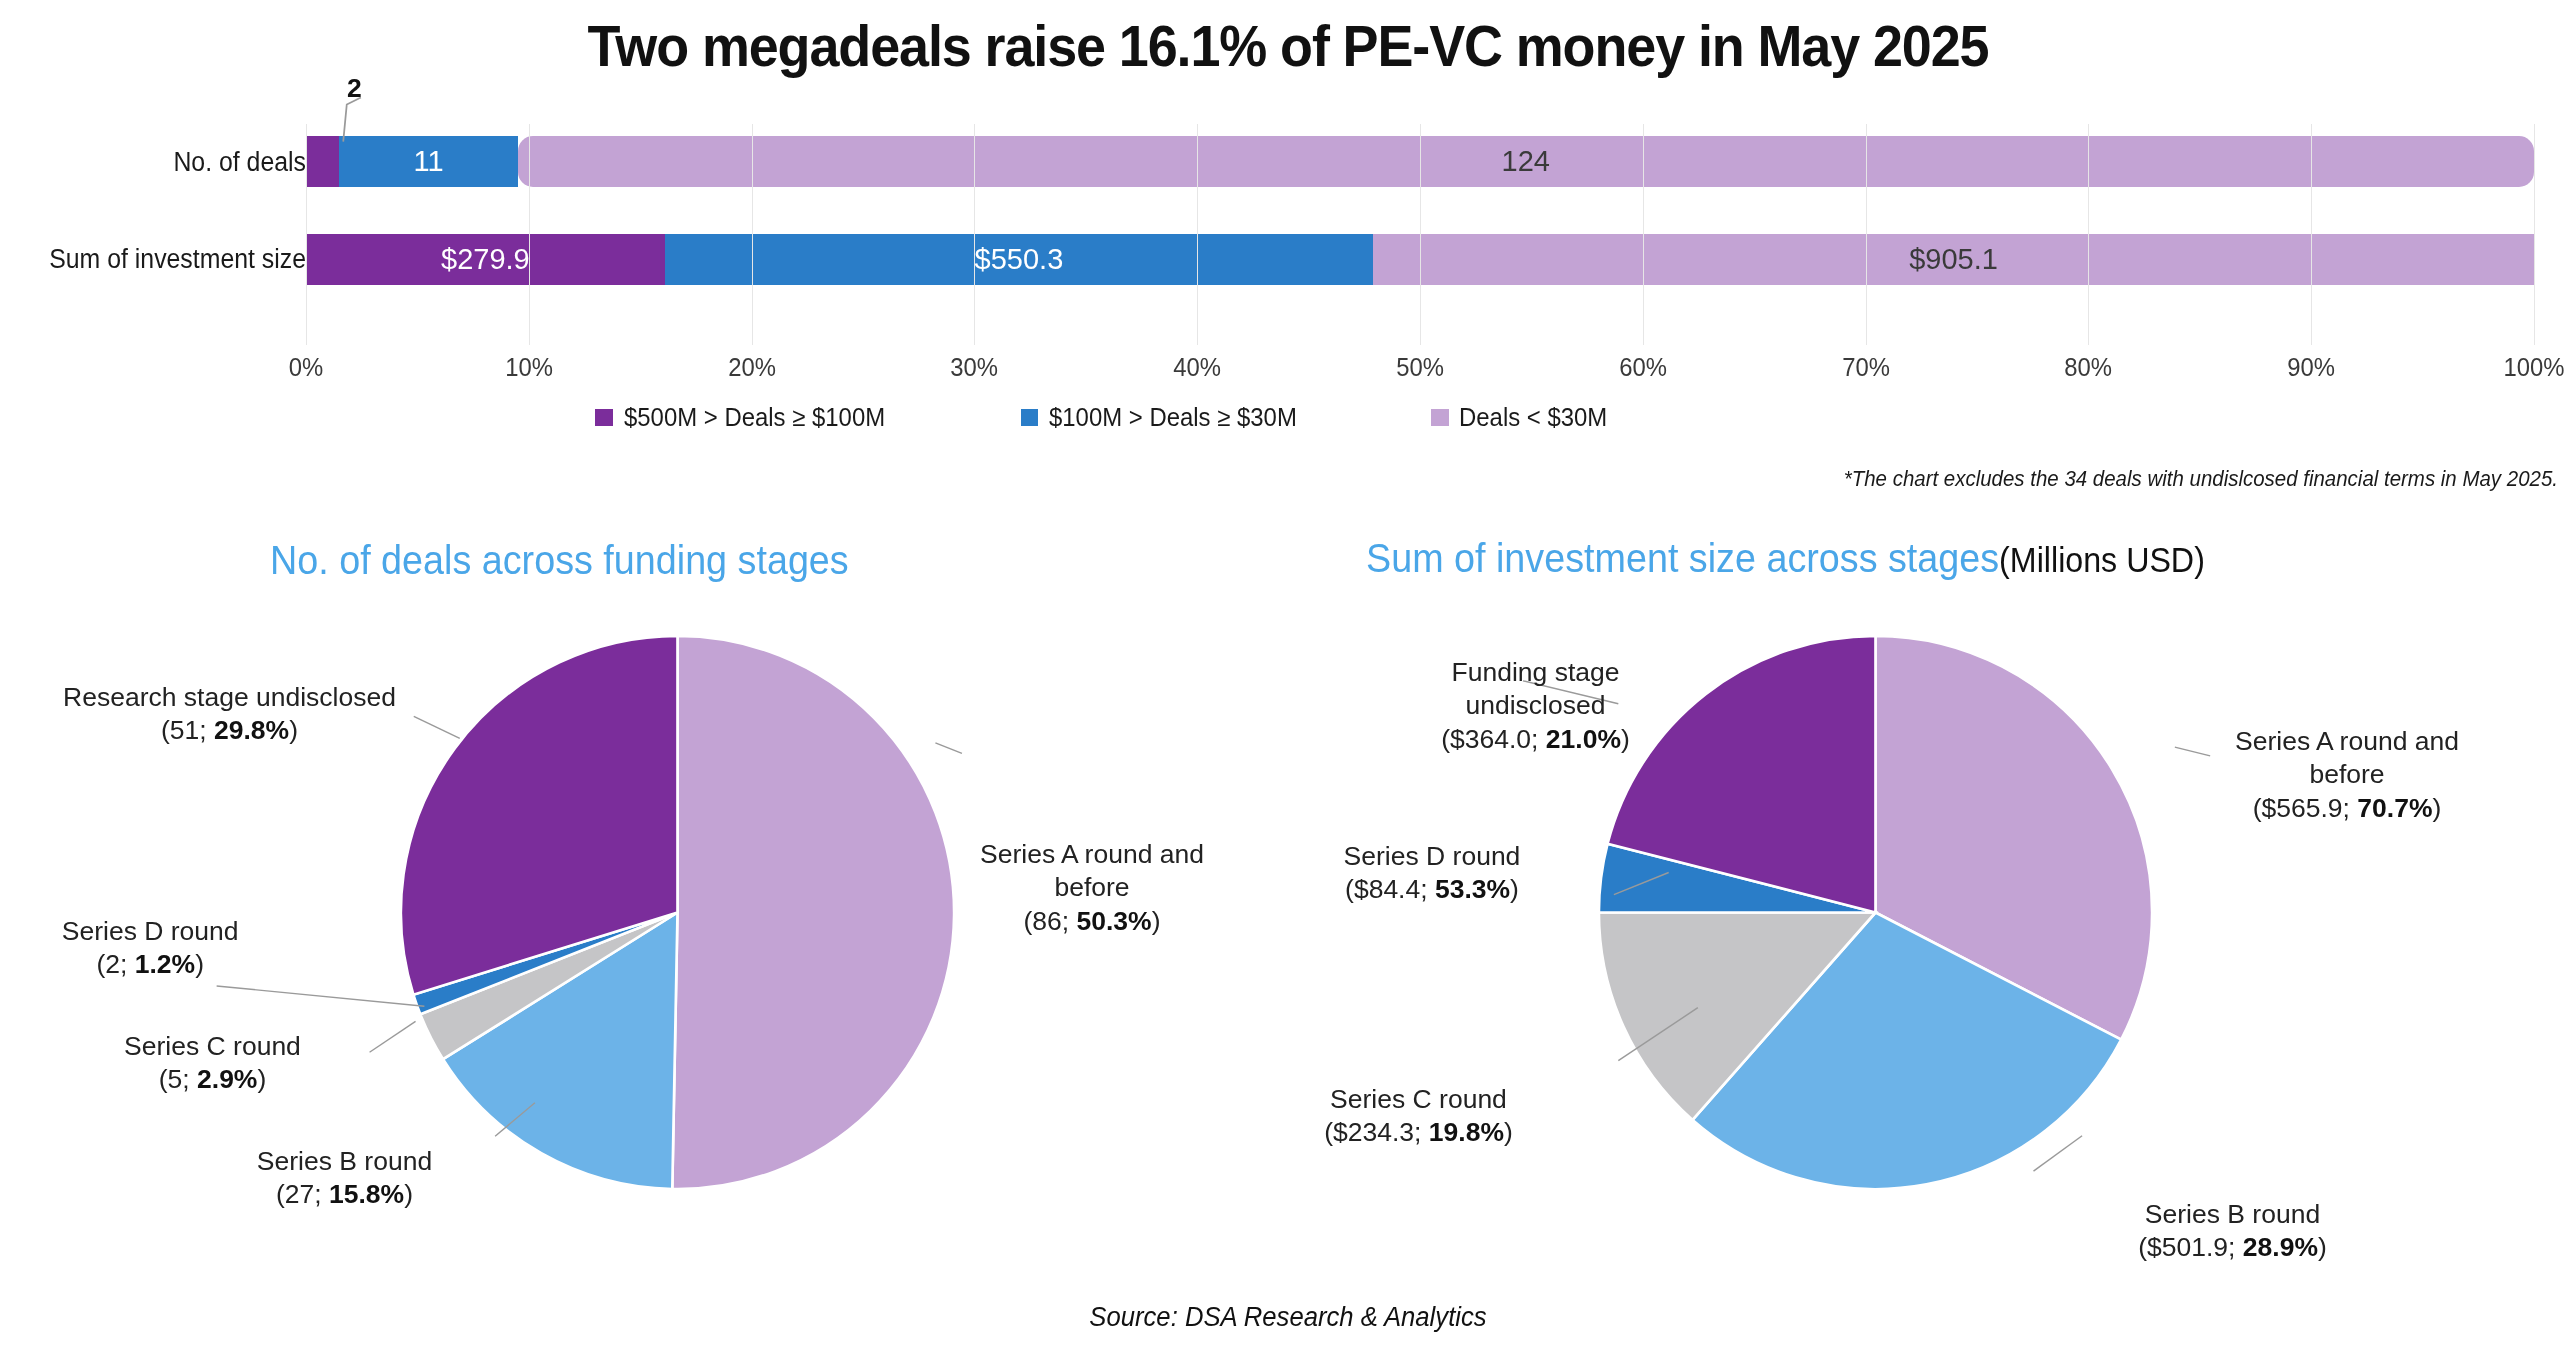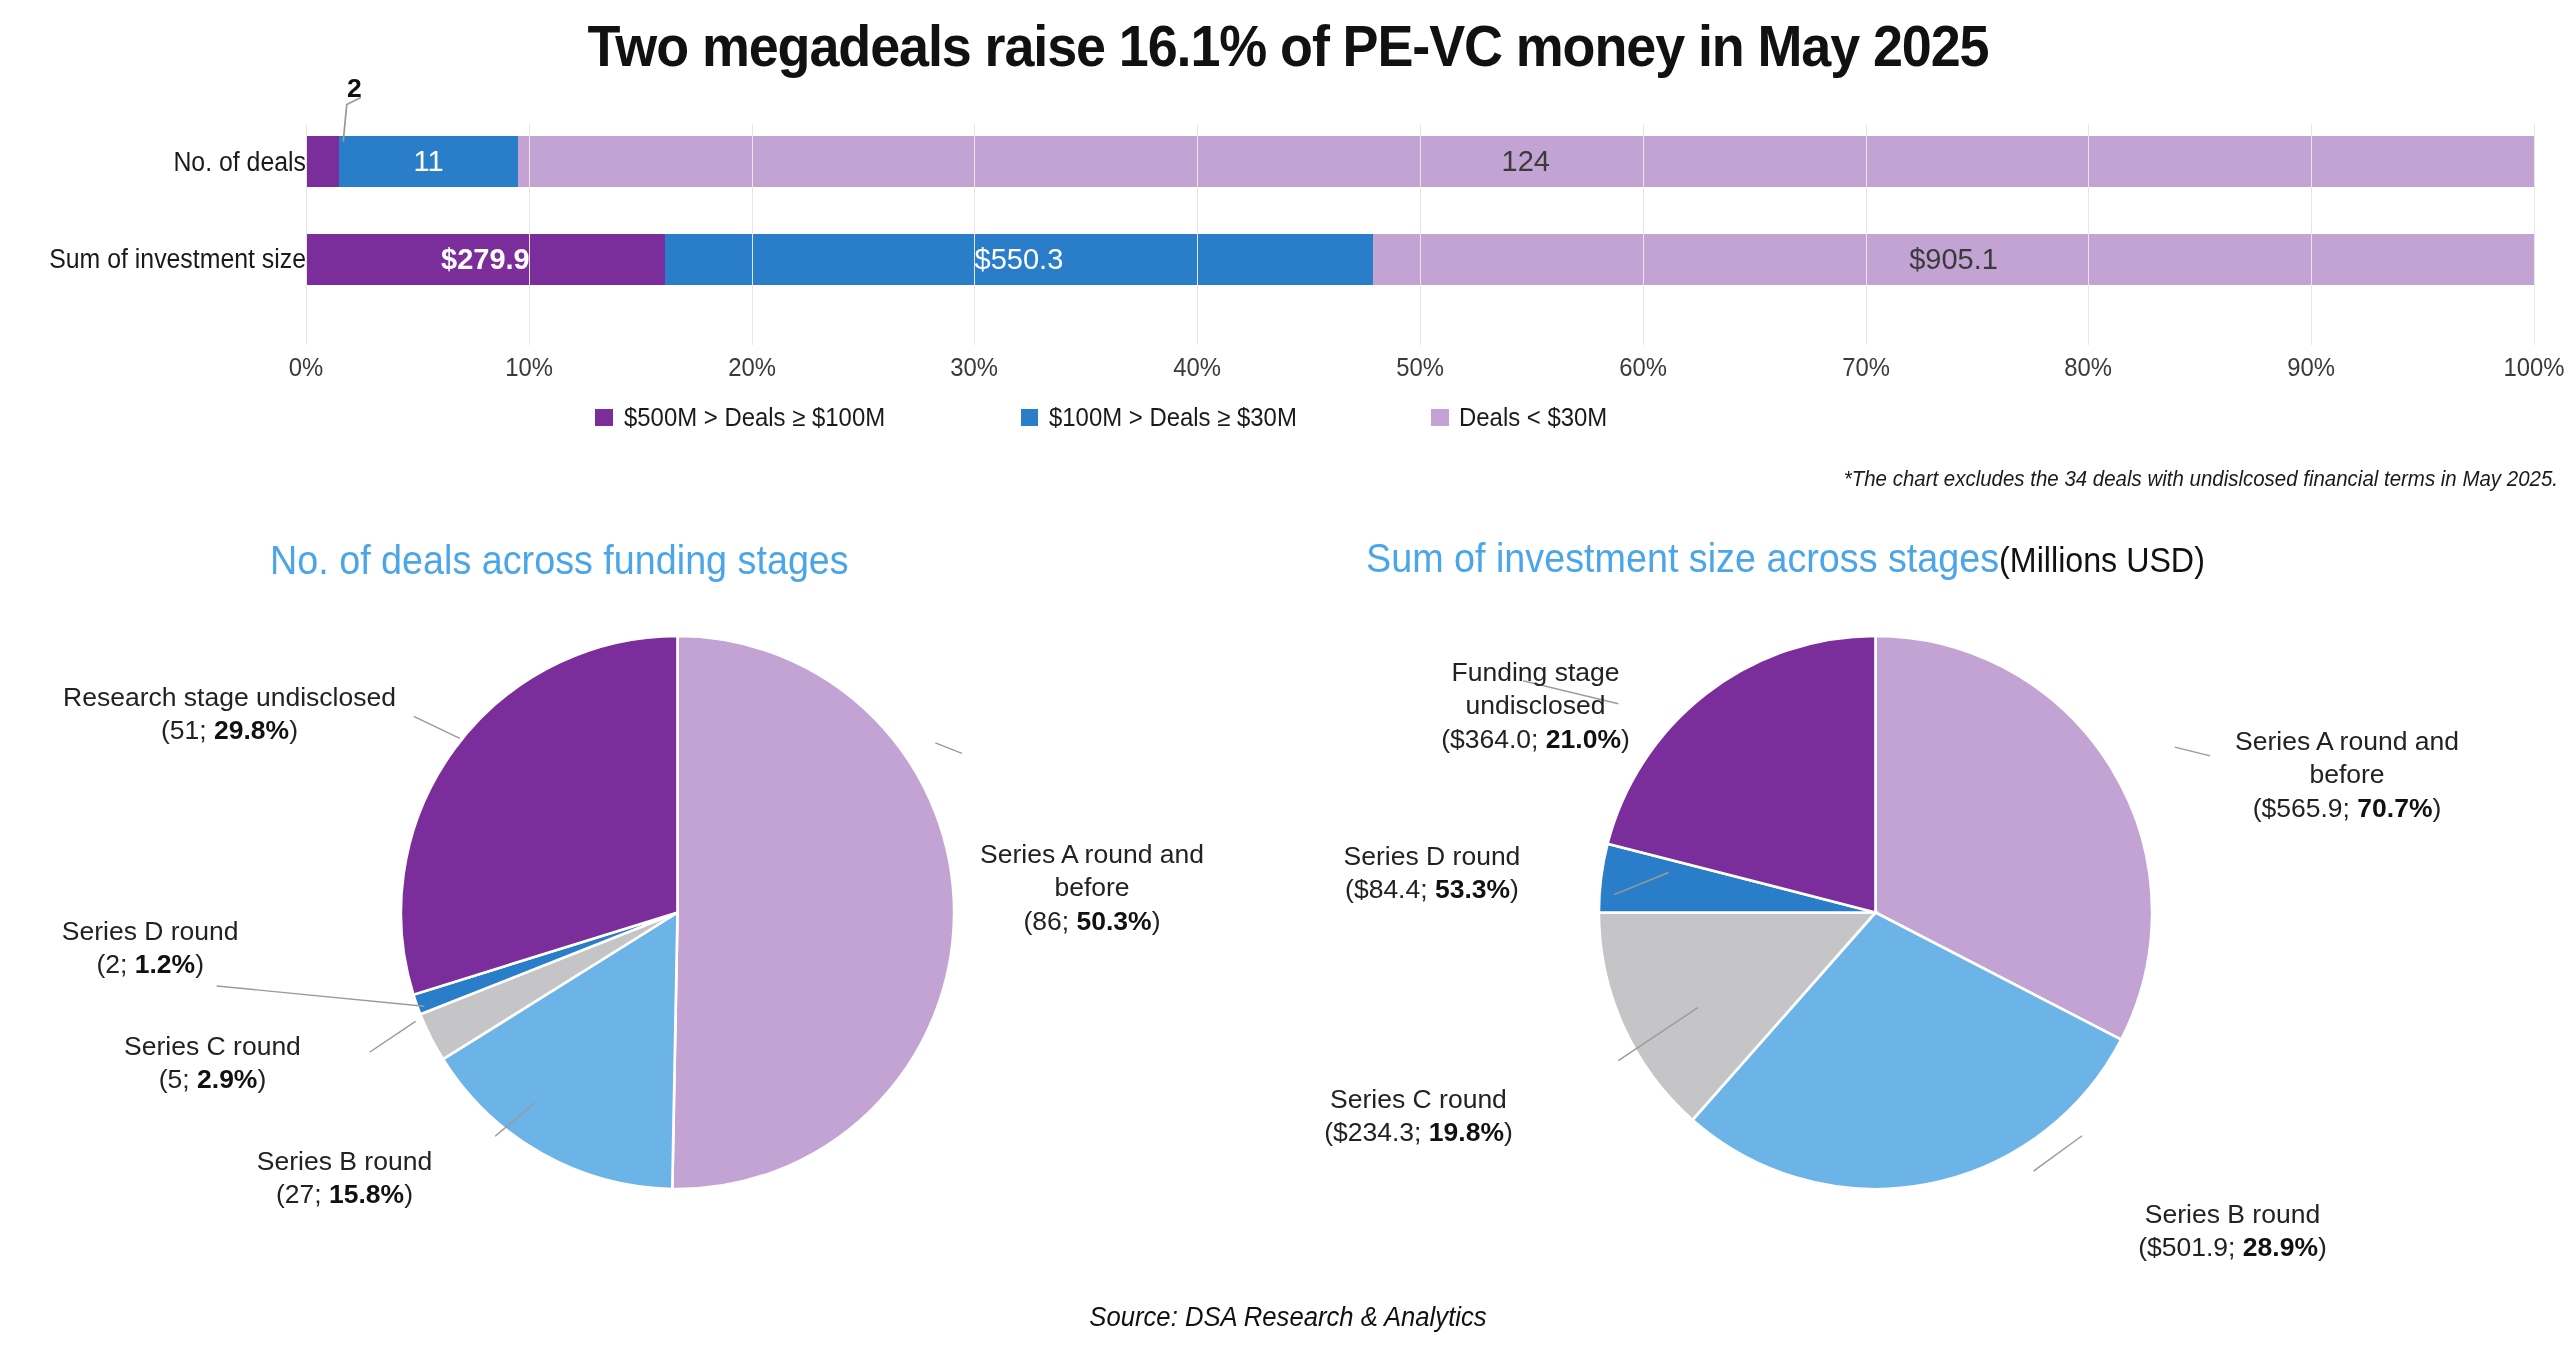--- a/index.html
+++ b/index.html
@@ -114,25 +114,25 @@
 
   <div class="title">Two megadeals raise 16.1% of PE-VC money in May 2025</div>
 
   <div class="barchart">
 
     <div class="plot" id="plotArea">
 
       <div class="bar" style="top:12.4px; left:0; width:100%;">
         <div class="bar-seg seg-a" style="width:1.5%;"></div>
         <div class="bar-seg seg-b" style="width:8.0%;">11</div>
-        <div class="bar-seg seg-c" style="width:90.5%;">124</div>
+        <div class="bar-seg seg-c" style="width:90.5%;border-radius:15px;">124</div>
       </div>
 
       <div class="bar" style="top:110px; left:0; width:100%;">
-        <div class="bar-seg seg-a" style="width:16.1%;font-weight:bold;">$279.9</div>
+        <div class="bar-seg seg-a" style="width:16.1%;">$279.9</div>
         <div class="bar-seg seg-b" style="width:31.8%;">$550.3</div>
         <div class="bar-seg seg-c" style="width:52.1%;">$905.1</div>
       </div>
     <div class="gridline" style="left: 0%;"></div>
         <div class="gridline" style="left: 10%;"></div>
         <div class="gridline" style="left: 20%;"></div>
         <div class="gridline" style="left: 30%;"></div>
         <div class="gridline" style="left: 40%;"></div>
         <div class="gridline" style="left: 50%;"></div>
         <div class="gridline" style="left: 60%;"></div>

